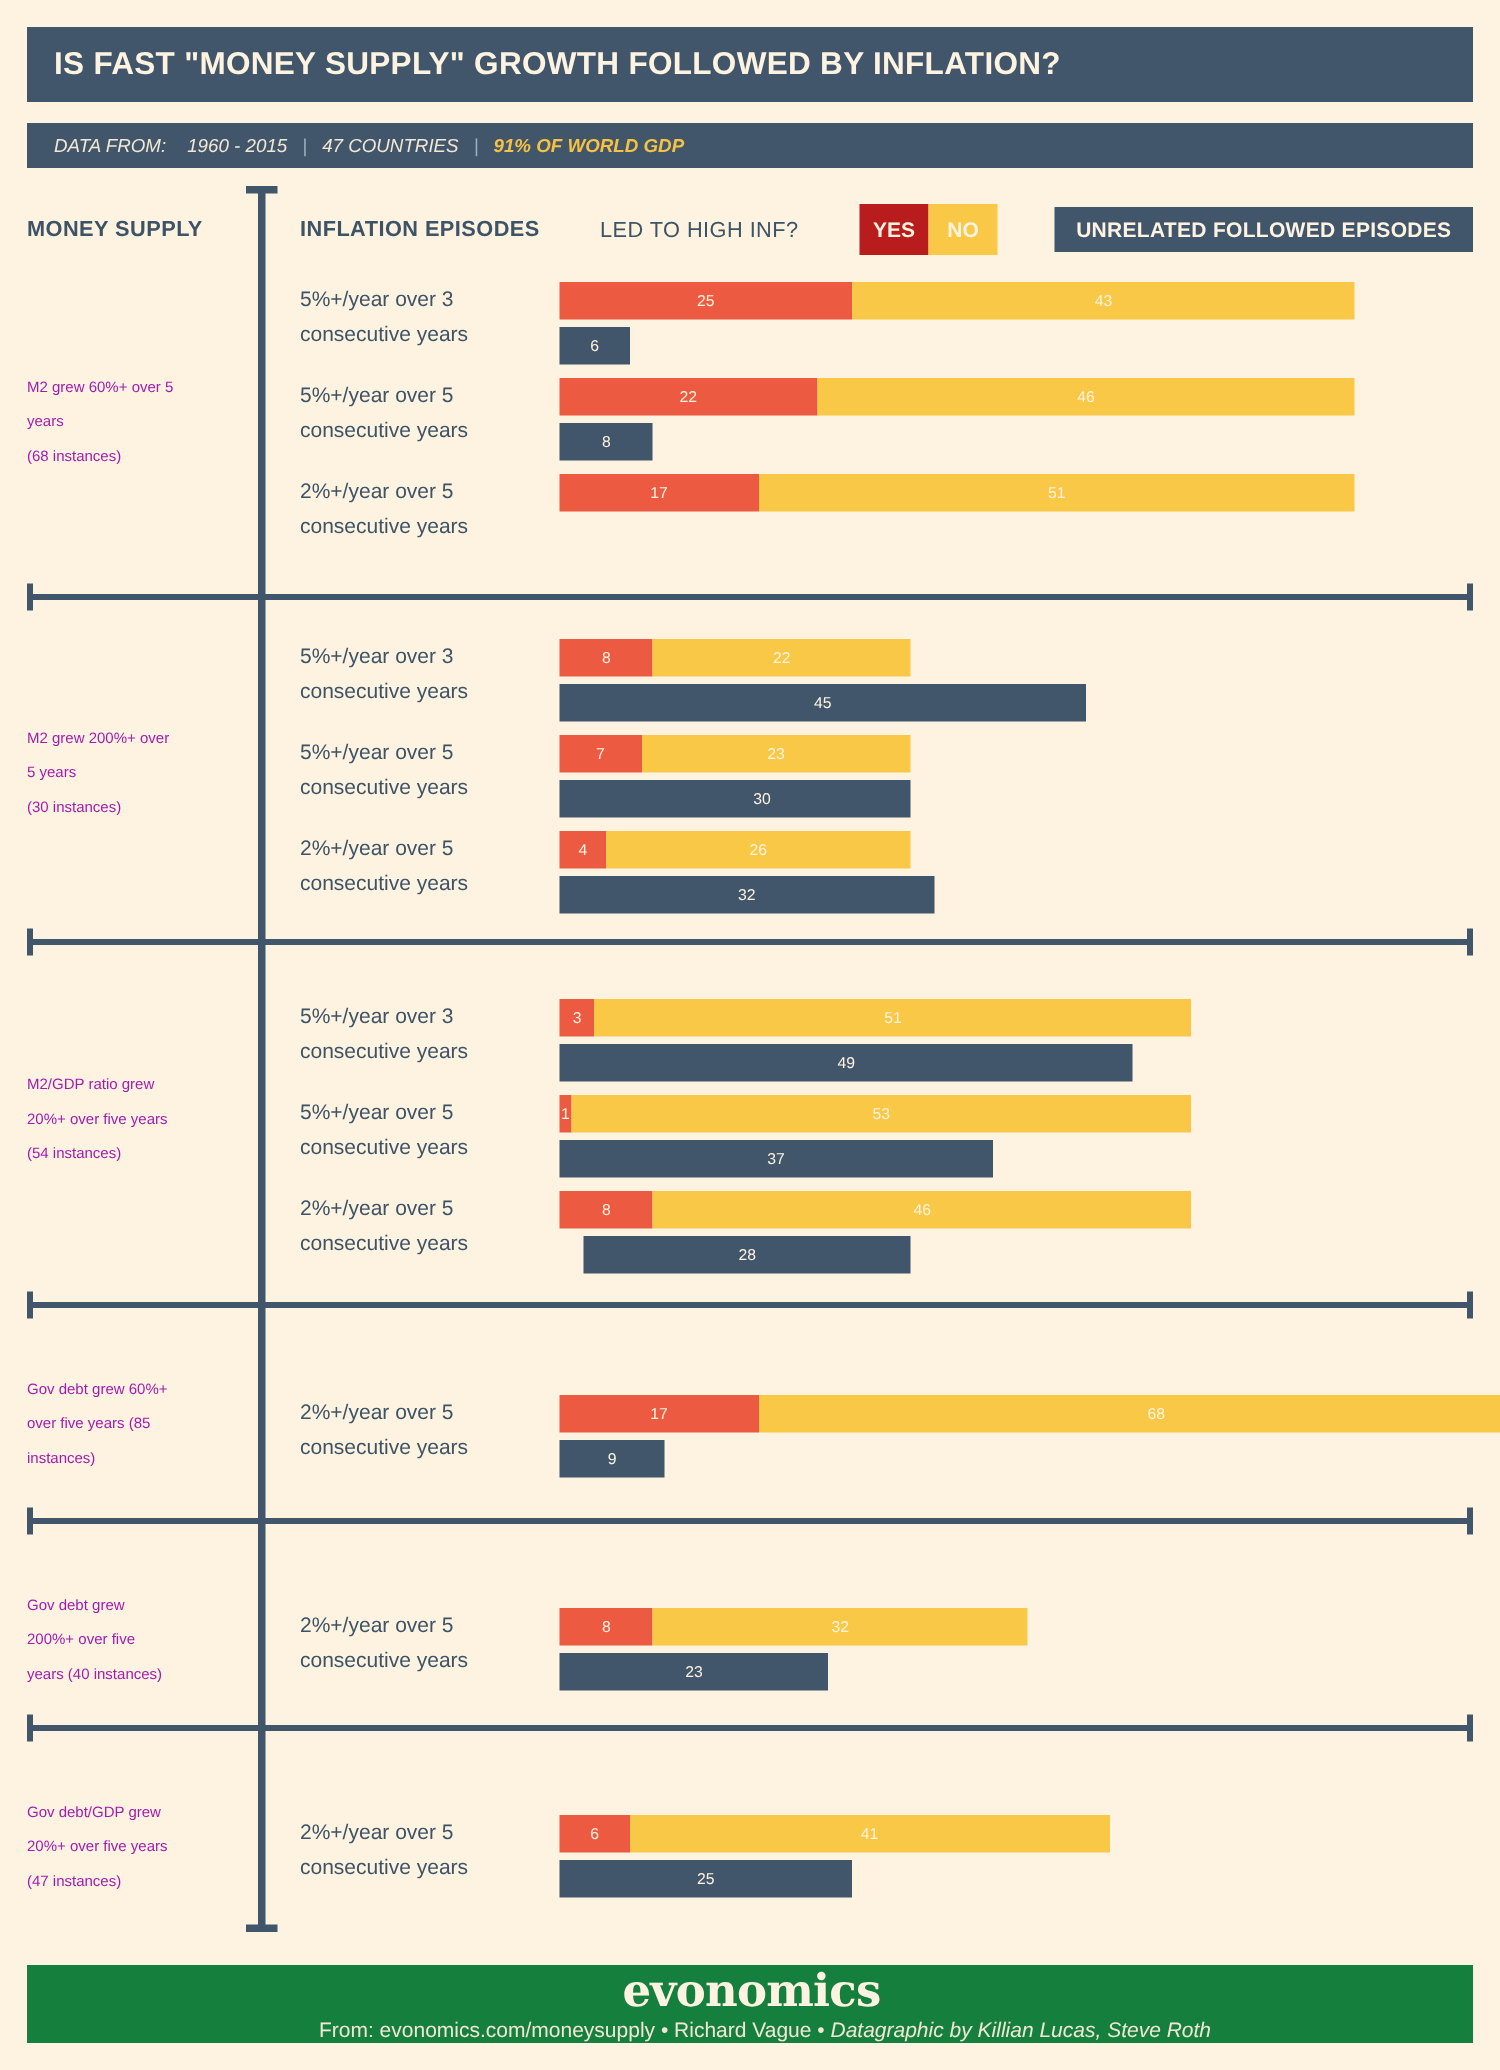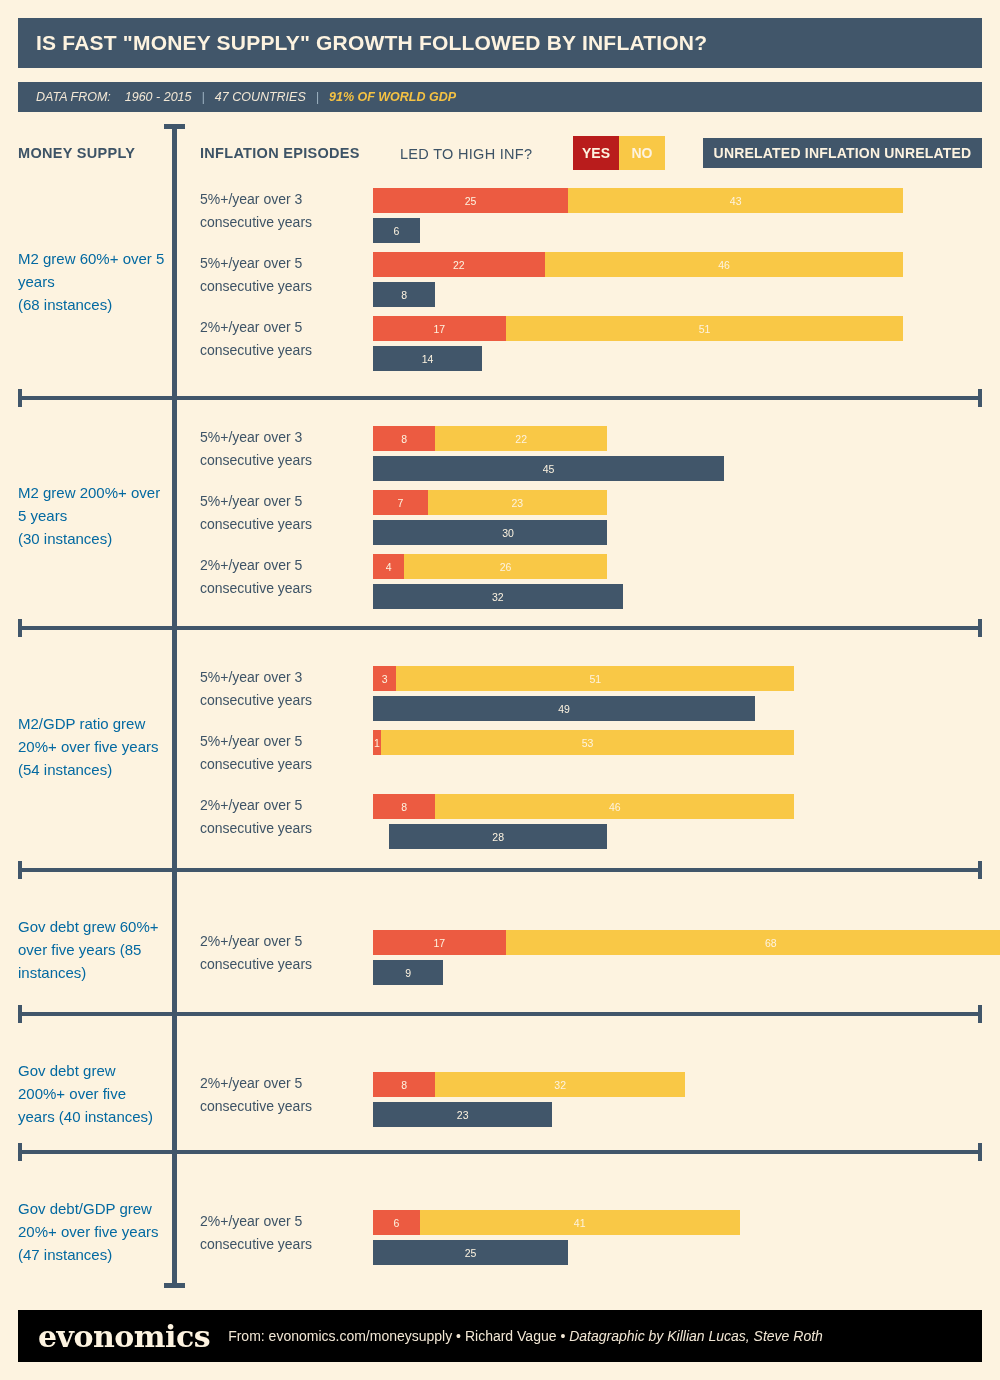--- a/index.html
+++ b/index.html
@@ -148,23 +148,23 @@
   }
   .divider .cap.l { left: 0; }
   .divider .cap.r { right: 0; }
 
   
   .section { position: absolute; left: 0; width: 1000px; }
   .sec-label {
     position: absolute;
     left: 18px;
     width: 148px;
-    font-size: 15px;
+    font-size: 10px;
     line-height: 23px;
-    color: #0369a1;
+    color: #a21caf;
   }
 
   .row { position: relative; }
   .row-label {
     position: absolute;
     left: 0;
     top: 0;
     width: 165px;
     font-size: 14px;
     line-height: 23px;
@@ -194,25 +194,26 @@
   .seg.no  { background: #f9c846; }
   .seg.unrelated { background: #41566a; }
 
   
   .footer {
     position: absolute;
     left: 18px;
     top: 1310px;
     width: 964px;
     height: 52px;
-    background: #000000;
+    background: #15803d;
     display: flex;
     align-items: center;
     box-sizing: border-box;
     padding-left: 20px;
+    flex-direction: column;
   }
   .footer .logo {
     color: #fdf3e0;
     font-size: 30px;
     font-weight: bold;
     font-family: "DejaVu Serif", serif;
     letter-spacing: -0.5px;
     margin-right: 18px;
   }
   .footer .credit {
@@ -241,21 +242,21 @@
 
   <div class="colhead" id="ch-money">MONEY SUPPLY</div>
   <div class="colhead" id="ch-infl">INFLATION EPISODES</div>
   <div class="colhead" id="ch-led">LED TO HIGH INF?</div>
 
   <div class="legend">
     <div class="sw yes">YES</div>
     <div class="sw no">NO</div>
   </div>
 
-  <div class="unrelated-badge">UNRELATED INFLATION UNRELATED</div>
+  <div class="unrelated-badge">UNRELATED FOLLOWED EPISODES</div>
 
   <div class="spine"></div>
   <div class="spine-cap top"></div>
   <div class="spine-cap bot"></div>
 
   <div id="sections-host">
       <div class="section" style="top: 0px;">
         <div class="sec-label" style="top: 247px;">
           <div>M2 grew 60%+ over 5</div>
           <div>years</div>
@@ -294,23 +295,20 @@
         <div class="row" style="position: absolute; left: 200px; top: 316px; width: 800px;">
           <div class="row-label">
             <div>2%+/year over 5</div>
             <div>consecutive years</div>
           </div>
           <div class="bars">
             <div class="bar">
               <div class="seg yes" style="width: 132.6px;">17</div>
               <div class="seg no" style="width: 397.8px;">51</div>
             </div>
-            <div class="bar">
-              <div class="seg unrelated" style="width: 109.2px;">14</div>
-            </div>
           </div>
         </div>
       </div>
       <div class="section" style="top: 0px;">
         <div class="divider" style="top: 396px;">
           <div class="cap l"></div>
           <div class="cap r"></div>
         </div>
         <div class="sec-label" style="top: 481px;">
           <div>M2 grew 200%+ over</div>
@@ -390,20 +388,23 @@
         </div>
         <div class="row" style="position: absolute; left: 200px; top: 730px; width: 800px;">
           <div class="row-label">
             <div>5%+/year over 5</div>
             <div>consecutive years</div>
           </div>
           <div class="bars">
             <div class="bar">
               <div class="seg yes" style="width: 7.8px;">1</div>
               <div class="seg no" style="width: 413.4px;">53</div>
+            </div>
+            <div class="bar">
+              <div class="seg unrelated" style="width: 288.6px;">37</div>
             </div>
           </div>
         </div>
         <div class="row" style="position: absolute; left: 200px; top: 794px; width: 800px;">
           <div class="row-label">
             <div>2%+/year over 5</div>
             <div>consecutive years</div>
           </div>
           <div class="bars">
             <div class="bar">

